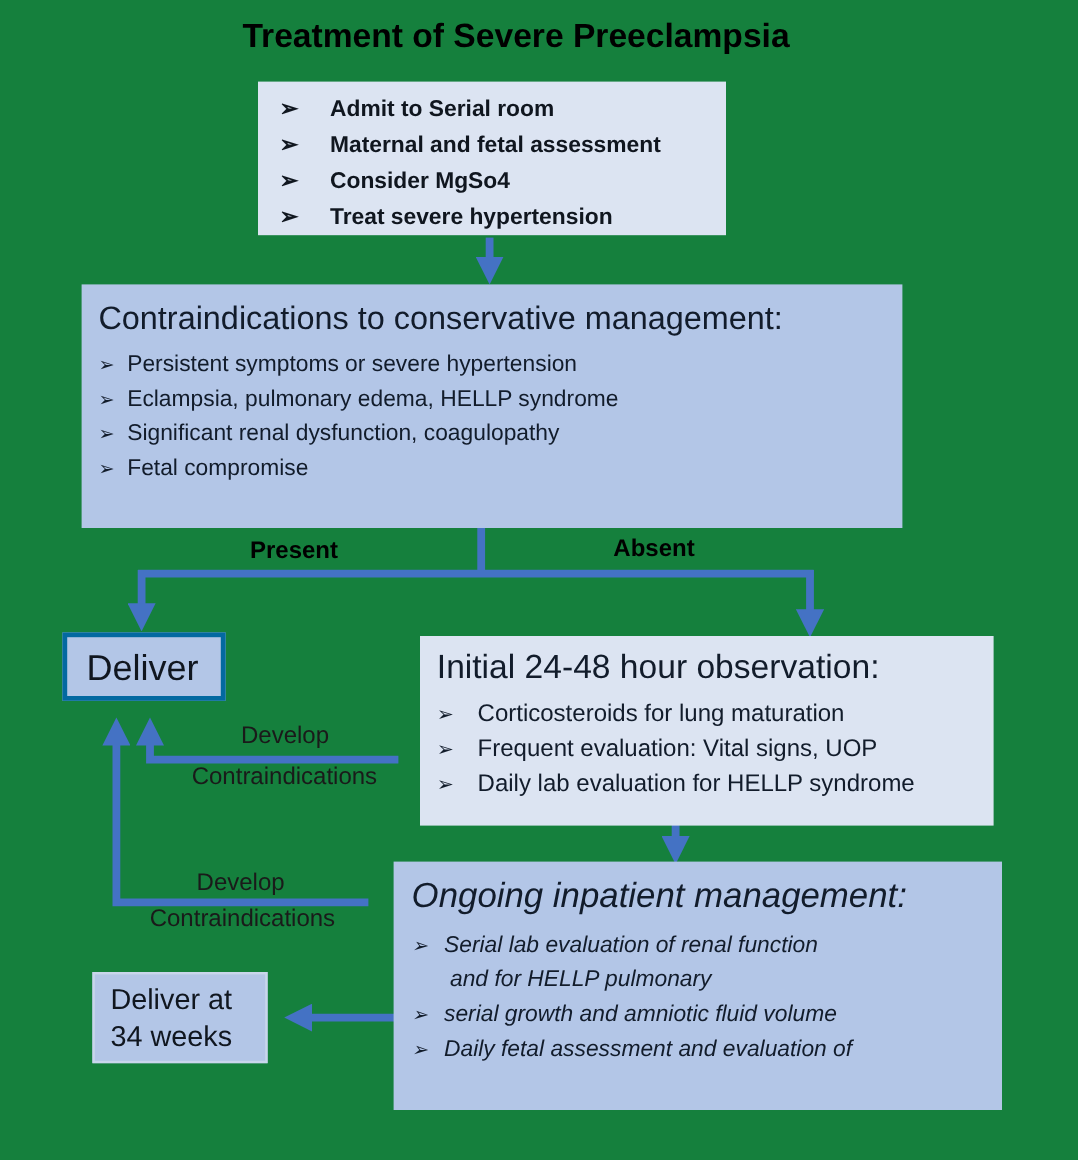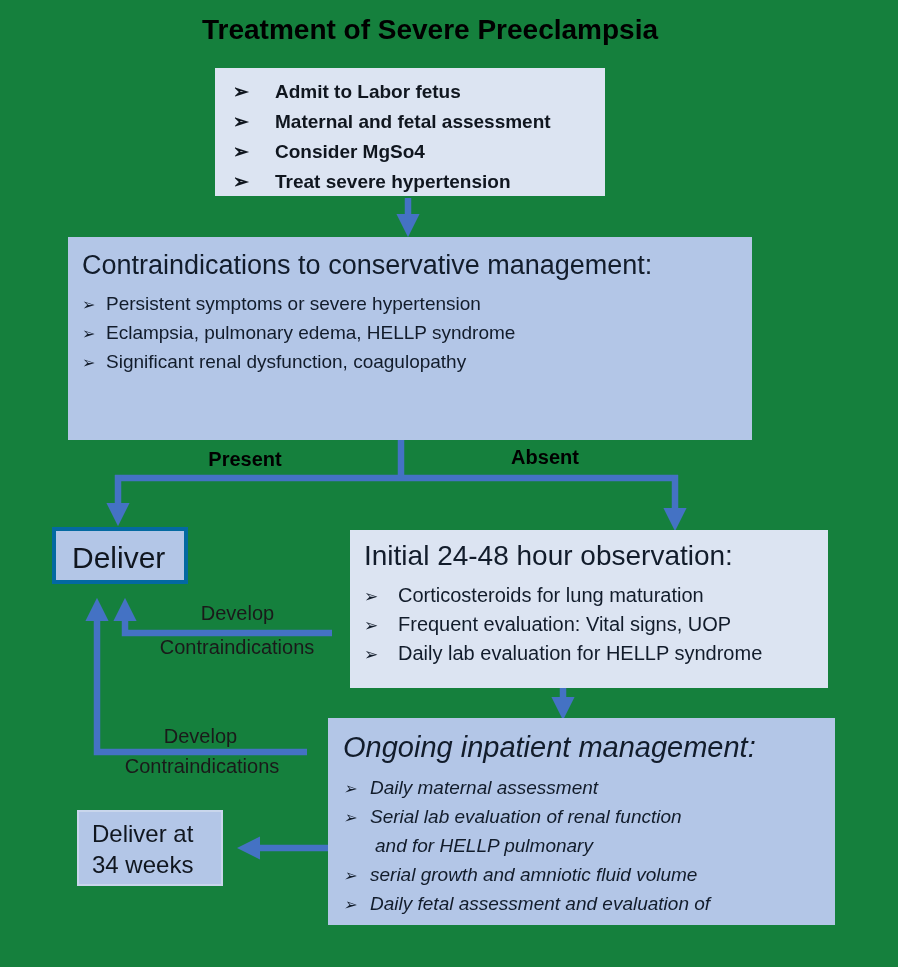--- a/index.html
+++ b/index.html
@@ -146,31 +146,32 @@
       <path d="M332,633 H125 V618" marker-end="url(#ah)"></path>
       <path d="M307,752 H97 V618" marker-end="url(#ah)"></path>
       <path d="M563,676 V700" marker-end="url(#ah)"></path>
       <path d="M330,848 H257" marker-end="url(#ah)"></path>
     </g>
   </svg>
 
   <div class="abs title">Treatment of Severe Preeclampsia</div>
 
   <div class="abs box box-light admission-box">
-    <div class="row"><span class="bullet">➢</span><span>Admit to Labor fetus</span></div>
+    <div class="row"><span class="bullet">➢</span><span>Admit to Serial room</span></div>
     <div class="row"><span class="bullet">➢</span><span>Maternal and fetal assessment</span></div>
     <div class="row"><span class="bullet">➢</span><span>Consider MgSo4</span></div>
     <div class="row"><span class="bullet">➢</span><span>Treat severe hypertension</span></div>
   </div>
 
   <div class="abs box box-medium contra-box">
     <div class="heading">Contraindications to conservative management:</div>
     <div class="row"><span class="bullet">➢</span><span>Persistent symptoms or severe hypertension</span></div>
     <div class="row"><span class="bullet">➢</span><span>Eclampsia, pulmonary edema, HELLP syndrome</span></div>
     <div class="row"><span class="bullet">➢</span><span>Significant renal dysfunction, coagulopathy</span></div>
+    <div class="row"><span class="bullet">➢</span><span>Fetal compromise</span></div>
   </div>
 
   <div class="abs branch-label present-label">Present</div>
   <div class="abs branch-label absent-label">Absent</div>
 
   <div class="abs box box-medium deliver-box">Deliver</div>
 
   <div class="abs box box-light obs-box">
     <div class="heading">Initial 24-48 hour observation:</div>
     <div class="row"><span class="bullet">➢</span><span>Corticosteroids for lung maturation</span></div>
@@ -179,21 +180,20 @@
   </div>
 
   <div class="abs feedback-label fb-upper-1">Develop</div>
   <div class="abs feedback-label fb-upper-2">Contraindications</div>
 
   <div class="abs feedback-label fb-lower-1">Develop</div>
   <div class="abs feedback-label fb-lower-2">Contraindications</div>
 
   <div class="abs box box-medium ongoing-box">
     <div class="heading">Ongoing inpatient management:</div>
-    <div class="row"><span class="bullet">➢</span><span>Daily maternal assessment</span></div>
     <div class="row"><span class="bullet">➢</span><span>Serial lab evaluation of renal function</span></div>
     <div class="row no-bullet"><span>and for HELLP pulmonary</span></div>
     <div class="row"><span class="bullet">➢</span><span>serial growth and amniotic fluid volume</span></div>
     <div class="row"><span class="bullet">➢</span><span>Daily fetal assessment and evaluation of</span></div>
   </div>
 
   <div class="abs box box-medium deliver34-box">
     <div>Deliver at</div>
     <div>34 weeks</div>
   </div>

